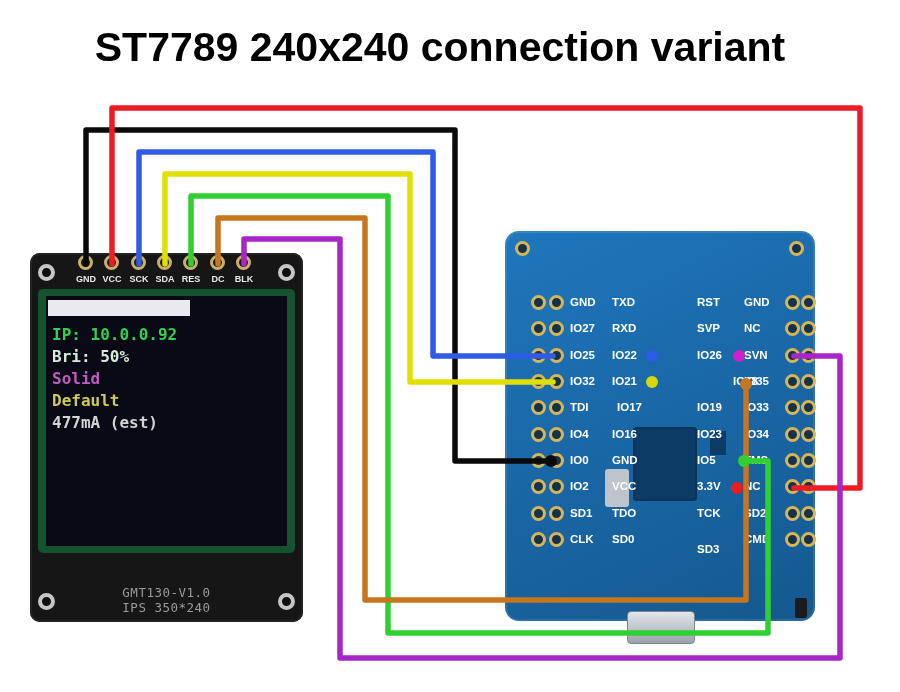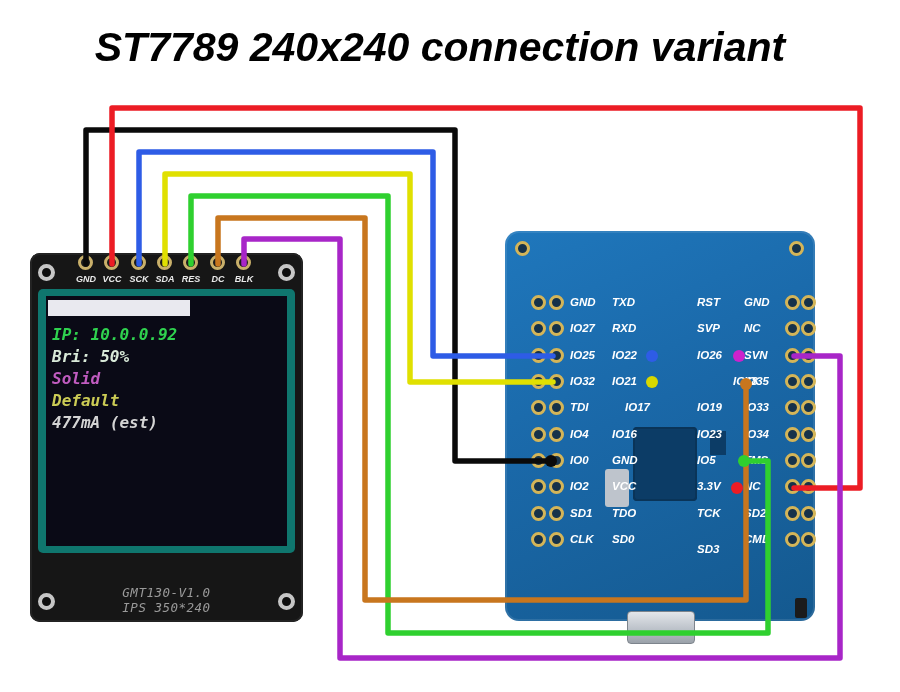--- a/index.html
+++ b/index.html
@@ -1,18 +1,18 @@
 <!DOCTYPE html>
 <html><head>
 <meta charset="utf-8">
 <style>
   html,body { margin:0; padding:0; background:#ffffff; }
   .stage {
     position:relative; width:880px; height:692px; background:#ffffff;
-    overflow:hidden; font-family:"Liberation Sans",sans-serif;font-style:italic;
+    overflow:hidden; font-family:"Liberation Sans",sans-serif;
   }
   .title {
     position:absolute; top:24px; left:0; width:100%; margin:0;
     text-align:center; font-size:41px; font-weight:bold; color:#000;
     letter-spacing:0px;
   }
 
   
   .tft {
     position:absolute; left:30px; top:253px; width:273px; height:369px;
@@ -28,21 +28,21 @@
   .tft-pin-hole {
     position:absolute; top:2px; width:9px; height:9px; border-radius:50%;
     background:#1c1c1c; border:3.5px solid #c9b06a;
   }
   .tft-pin-label {
     position:absolute; top:21px; width:28px; text-align:center;
     font-size:9px; font-weight:bold; color:#eaeaea;
   }
   .tft-bezel {
     position:absolute; left:8px; top:36px; width:257px; height:264px;
-    background:#0f766e; border-radius:5px;
+    background:#14532d; border-radius:5px;
   }
   .tft-screen {
     position:absolute; left:8px; top:7px; width:241px; height:250px;
     background:#0a0a16;
   }
   .screen-bar { position:absolute; left:2px; top:4px; width:142px; height:16px; background:#e9e9ef; }
   #screen-lines {
     position:absolute; left:6px; top:28px;
     font-family:"DejaVu Sans Mono",monospace; font-size:16px; font-weight:bold;
     line-height:22px; white-space:pre;
@@ -187,21 +187,21 @@
     <div class="layer" id="esp-pins-left">
         <div class="esp-pin" style="left: 65px; top: 65px;">GND</div>
         <div class="esp-pin" style="left: 107px; top: 65px;">TXD</div>
         <div class="esp-pin" style="left: 65px; top: 91.33px;">IO27</div>
         <div class="esp-pin" style="left: 107px; top: 91.33px;">RXD</div>
         <div class="esp-pin" style="left: 65px; top: 117.66px;">IO25</div>
         <div class="esp-pin" style="left: 107px; top: 117.66px;">IO22</div>
         <div class="esp-pin" style="left: 65px; top: 143.99px;">IO32</div>
         <div class="esp-pin" style="left: 107px; top: 143.99px;">IO21</div>
         <div class="esp-pin" style="left: 65px; top: 170.32px;">TDI</div>
-        <div class="esp-pin" style="left: 120px; top: 170.32px;">IO17</div>
+        <div class="esp-pin" style="left: 112px; top: 170.32px;">IO17</div>
         <div class="esp-pin" style="left: 65px; top: 196.65px;">IO4</div>
         <div class="esp-pin" style="left: 107px; top: 196.65px;">IO16</div>
         <div class="esp-pin" style="left: 65px; top: 222.98px;">IO0</div>
         <div class="esp-pin" style="left: 107px; top: 222.98px;">GND</div>
         <div class="esp-pin" style="left: 65px; top: 249.31px;">IO2</div>
         <div class="esp-pin" style="left: 107px; top: 249.31px;">VCC</div>
         <div class="esp-pin" style="left: 65px; top: 275.64px;">SD1</div>
         <div class="esp-pin" style="left: 107px; top: 275.64px;">TDO</div>
         <div class="esp-pin" style="left: 65px; top: 301.97px;">CLK</div>
         <div class="esp-pin" style="left: 107px; top: 301.97px;">SD0</div>

